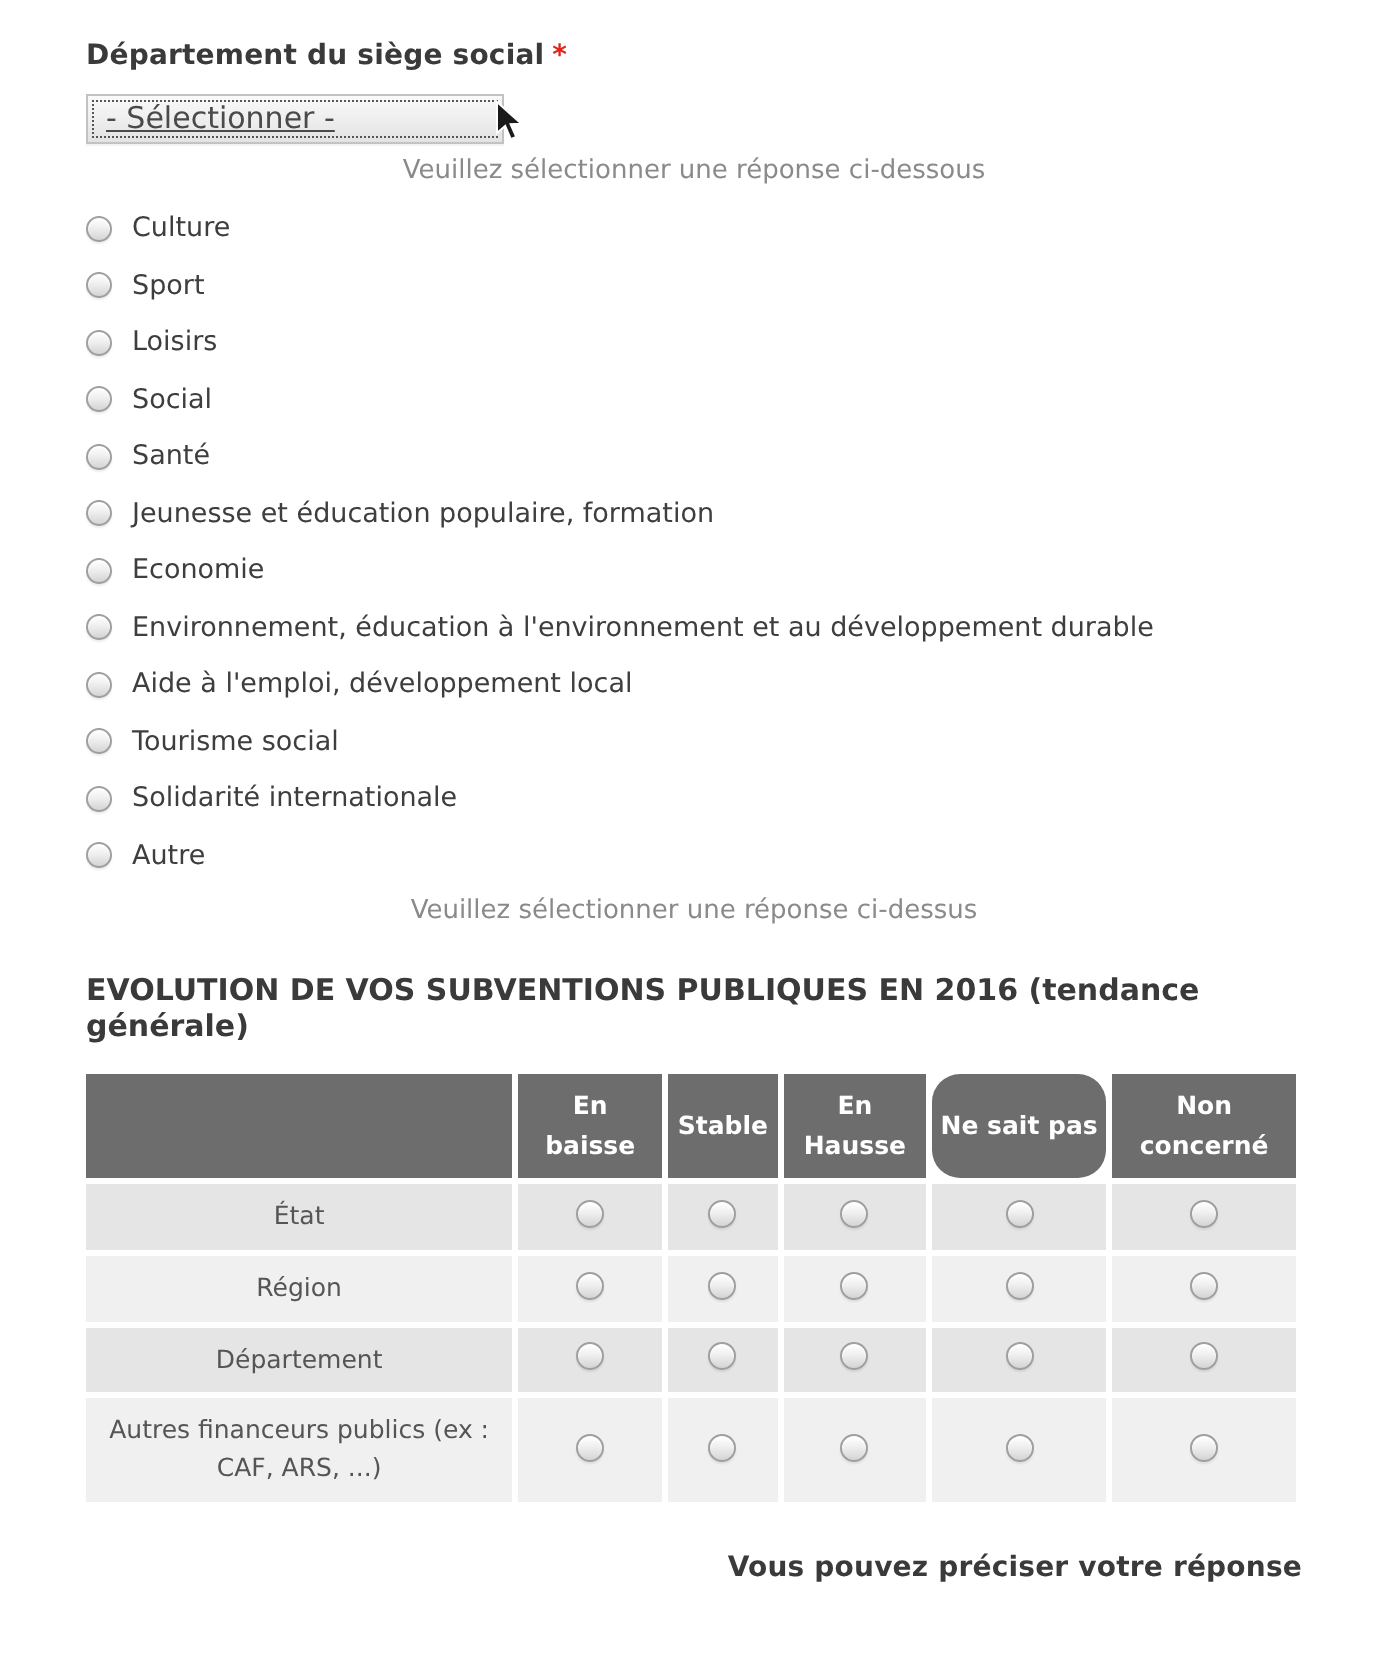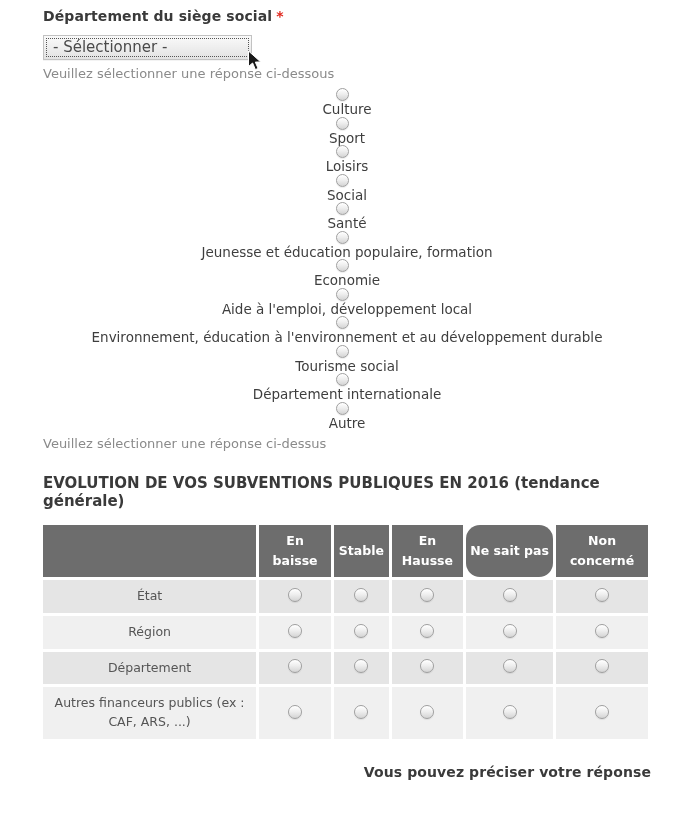--- a/index.html
+++ b/index.html
@@ -4,55 +4,55 @@
 <style>
   * { box-sizing: border-box; margin: 0; padding: 0; }
   html, body { width: 689px; height: 839px; }
   body {
     position: relative;
     overflow: hidden;
     background: #ffffff;
     font-family: "DejaVu Sans", "Liberation Sans", sans-serif;
     color: #3b3b3b;
   }
-  .page { position: absolute; left: 43px; top: 8px; width: 608px; }
+  .page { position: absolute; left: 43px; top: 20px; width: 608px; }
 
   .q-label { font-weight: bold; font-size: 14px; color: #3a3a3a; letter-spacing: .1px; }
   .required { color: #e0241a; font-weight: bold; margin-left: 4px; }
 
   .select-box {
     position: relative;
     margin-top: 11px;
     width: 209px; height: 25px;
     background: linear-gradient(180deg, #fafafa 0%, #ededed 55%, #e2e2e2 100%);
     border: 1px solid #c2c2c2;
     box-shadow: 0 1px 0 #f3f3f3;
     font-size: 15px; color: #4a4a4a;
     line-height: 23px;
     padding: 0 9px;
     cursor: pointer;
     white-space: nowrap;
+    text-decoration: underline;
   }
   .select-box::after {
     content: "";
     position: absolute; inset: 2px;
     border: 1px dotted #555;
     pointer-events: none;
   }
 
-  .help-text { margin-top: 6px; font-size: 13px; color: #8a8a8a; }
+  .help-text { margin-top: 6px; font-size: 13px; color: #8a8a8a; text-align: center; }
 
   .sector-label { margin-top: 23px; }
   .options-list { margin-top: 7px; }
   .radio-row {
     display: flex; align-items: center;
     height: 28.5px;
     font-size: 13.5px; color: #3e3e3e;
     cursor: default;
-    flex-direction: column;
   }
   .radio {
     flex: 0 0 auto;
     display: inline-block;
     width: 13px; height: 13px;
     border-radius: 50%;
     border: 1px solid #9f9f9f;
     background: linear-gradient(180deg, #ffffff 0%, #efefef 45%, #d4d4d4 100%);
     box-shadow: inset 0 1px 1px rgba(255,255,255,.9), 0 1px 1px rgba(0,0,0,.08);
   }
@@ -127,33 +127,33 @@
       <div class="radio-row">
         <span class="radio"></span>
         <span>Jeunesse et éducation populaire, formation</span>
       </div>
       <div class="radio-row">
         <span class="radio"></span>
         <span>Economie</span>
       </div>
       <div class="radio-row">
         <span class="radio"></span>
+        <span>Environnement, éducation à l'environnement et au développement durable</span>
+      </div>
+      <div class="radio-row">
+        <span class="radio"></span>
         <span>Aide à l'emploi, développement local</span>
       </div>
       <div class="radio-row">
         <span class="radio"></span>
-        <span>Environnement, éducation à l'environnement et au développement durable</span>
-      </div>
-      <div class="radio-row">
-        <span class="radio"></span>
         <span>Tourisme social</span>
       </div>
       <div class="radio-row">
         <span class="radio"></span>
-        <span>Département internationale</span>
+        <span>Solidarité internationale</span>
       </div>
       <div class="radio-row">
         <span class="radio"></span>
         <span>Autre</span>
       </div>
     </div>
 
   <div class="help-text">Veuillez sélectionner une réponse ci-dessus</div>
 
   <div class="section-title">EVOLUTION DE VOS SUBVENTIONS PUBLIQUES EN 2016 (tendance générale)</div>

